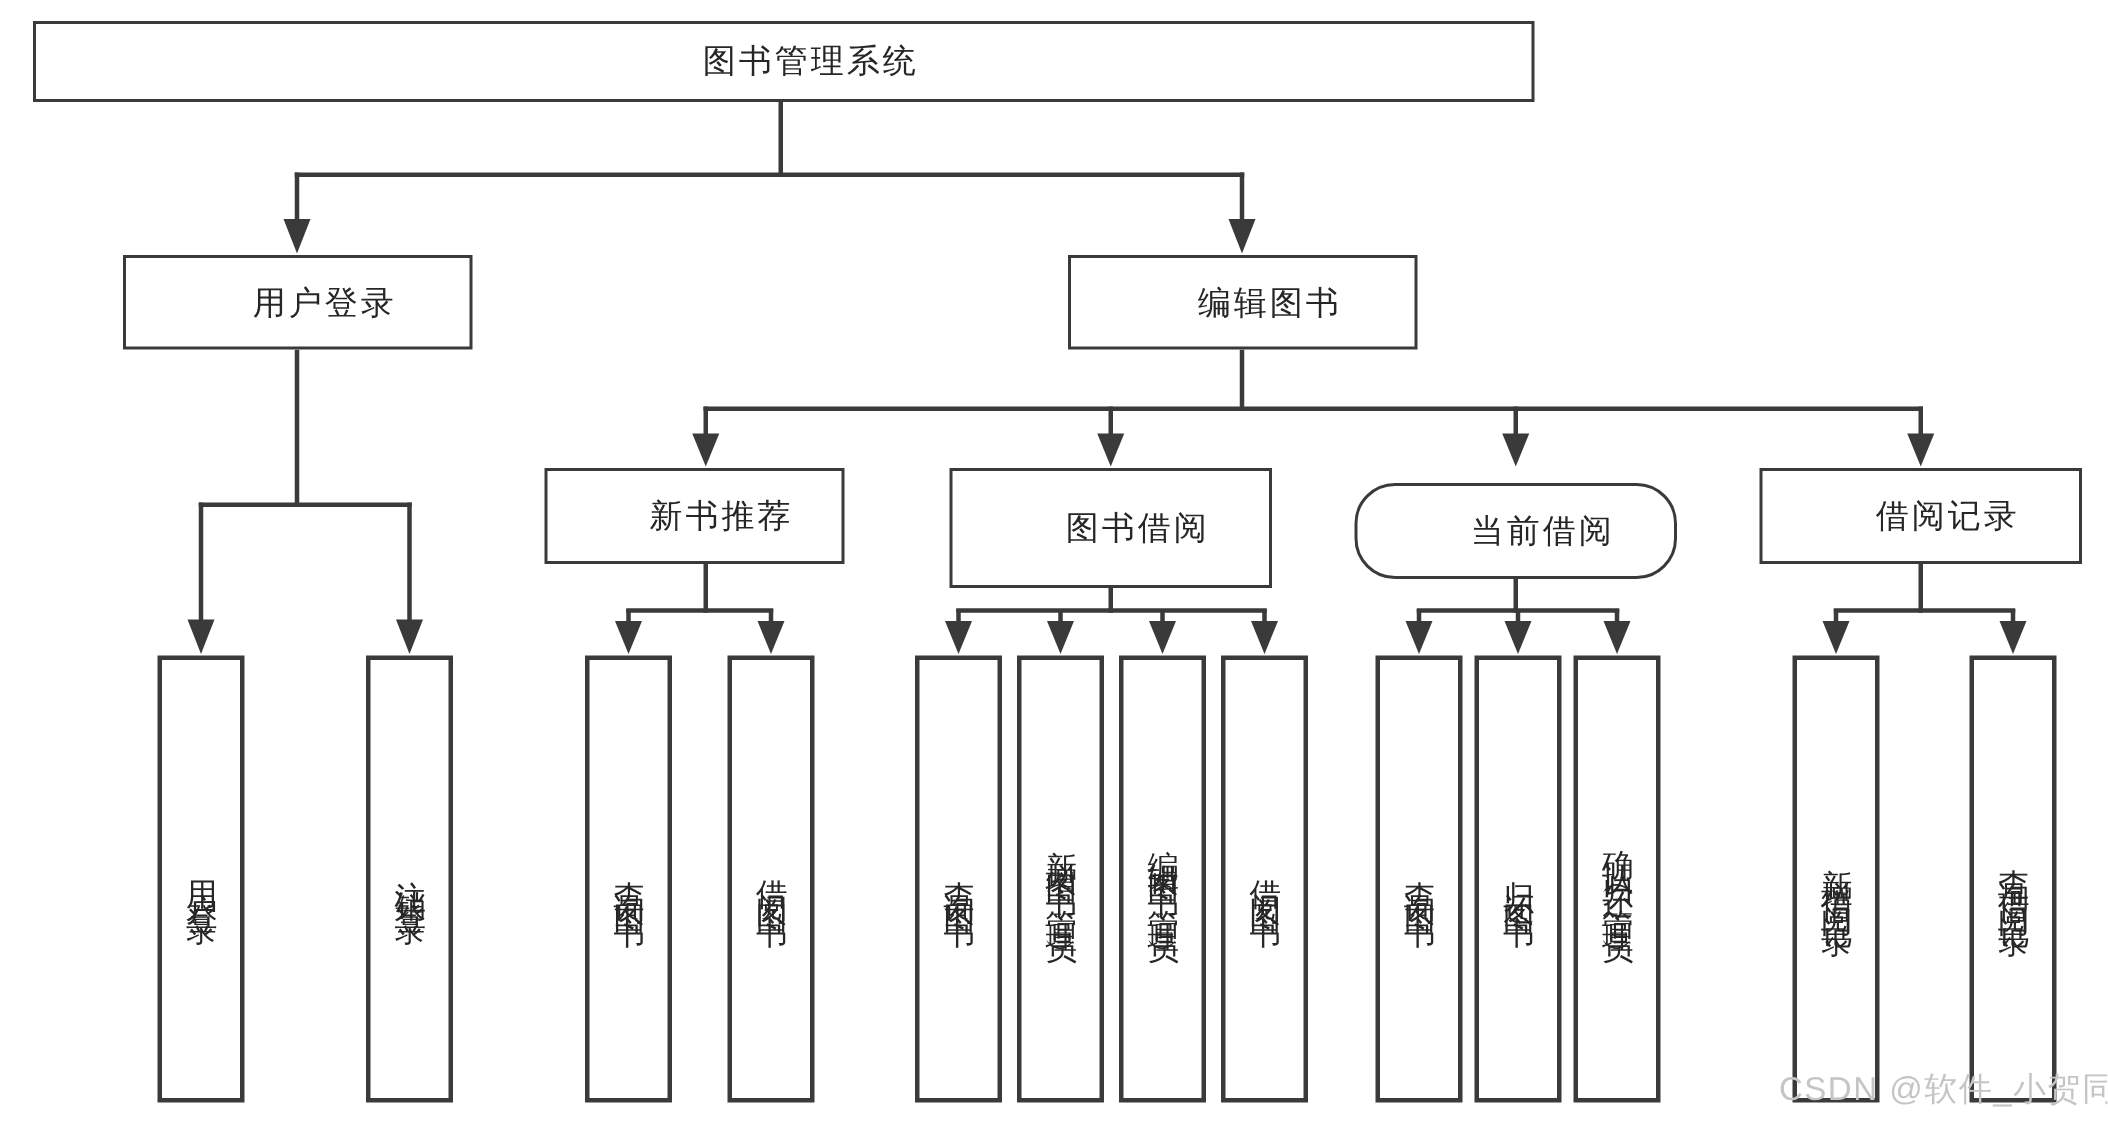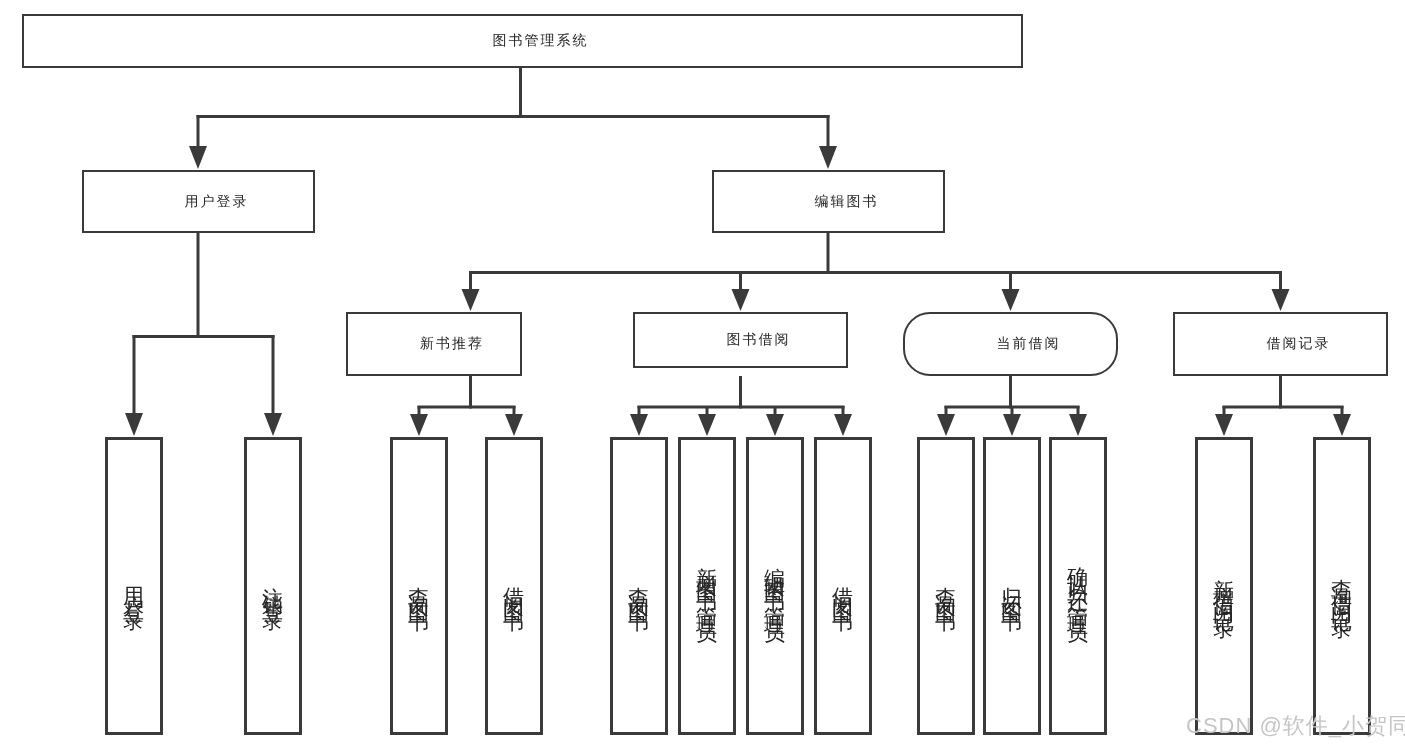--- a/index.html
+++ b/index.html
@@ -23,21 +23,21 @@
   }
   .box {
     position: absolute;
     box-sizing: border-box;
     background: #ffffff;
     border: 2px solid #3a3a3a;
     display: flex;
     align-items: center;
     justify-content: center;
     color: #262626;
-    font-size: 14px;
+    font-size: 22px;
     letter-spacing: 2px;
     z-index: 2;
     white-space: nowrap;
     padding-left: 36px;
   }
   .vbox {
     position: absolute;
     box-sizing: border-box;
     background: #ffffff;
     border: 3px solid #3a3a3a;
@@ -134,23 +134,23 @@
       <polygon points="1215,414 1233,414 1224,436"></polygon>
       <polygon points="1333,414 1351,414 1342,436"></polygon>
     </g>
   </svg>
 
   <div class="box" style="left:22px; top:14px; width:1001px; height:54px;">图书管理系统</div>
 
   <div class="box" style="left:82px; top:170px; width:233px; height:63px;">用户登录</div>
   <div class="box" style="left:712px; top:170px; width:233px; height:63px;">编辑图书</div>
 
-  <div class="box" style="left:346px; top:312px; width:176px; height:64px;">新书推荐</div>
-  <div class="box" style="left:633px; top:312px; width:215px; height:56px;">图书借阅</div>
-  <div class="box" style="left:903px; top:312px; width:215px; height:64px;border-radius:27px;">当前借阅</div>
+  <div class="box" style="left:363px; top:312px; width:200px; height:64px;">新书推荐</div>
+  <div class="box" style="left:633px; top:312px; width:215px; height:80px;">图书借阅</div>
+  <div class="box" style="left:903px; top:322px; width:215px; height:64px;border-radius:27px;">当前借阅</div>
   <div class="box" style="left:1173px; top:312px; width:215px; height:64px;">借阅记录</div>
 
   <div class="vbox" style="left:105px; top:437px; width:58px; height:298px;">用户登录</div>
   <div class="vbox" style="left:244px; top:437px; width:58px; height:298px;">注销登录</div>
 
   <div class="vbox" style="left:390px; top:437px; width:58px; height:298px;">查询图书</div>
   <div class="vbox" style="left:485px; top:437px; width:58px; height:298px;">借阅图书</div>
 
   <div class="vbox" style="left:610px; top:437px; width:58px; height:298px;">查询图书</div>
   <div class="vbox" style="left:678px; top:437px; width:58px; height:298px;">新增图书（管理员）</div>

